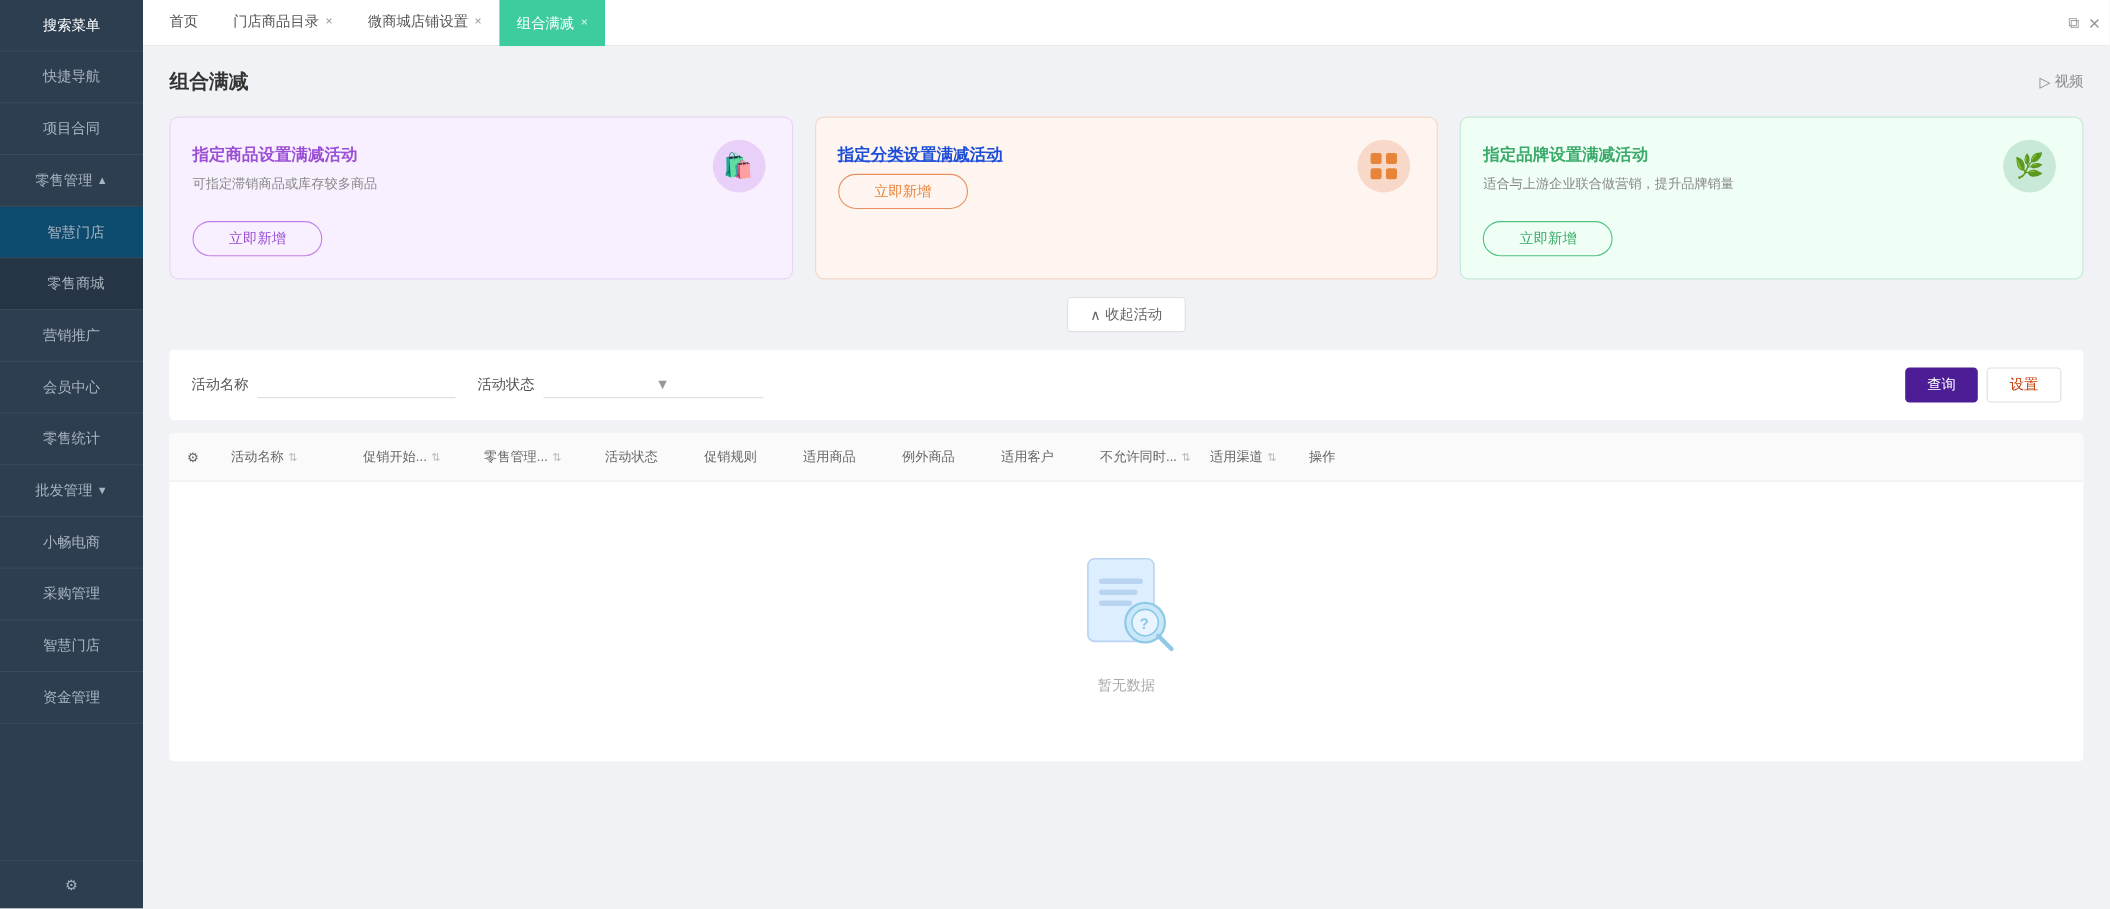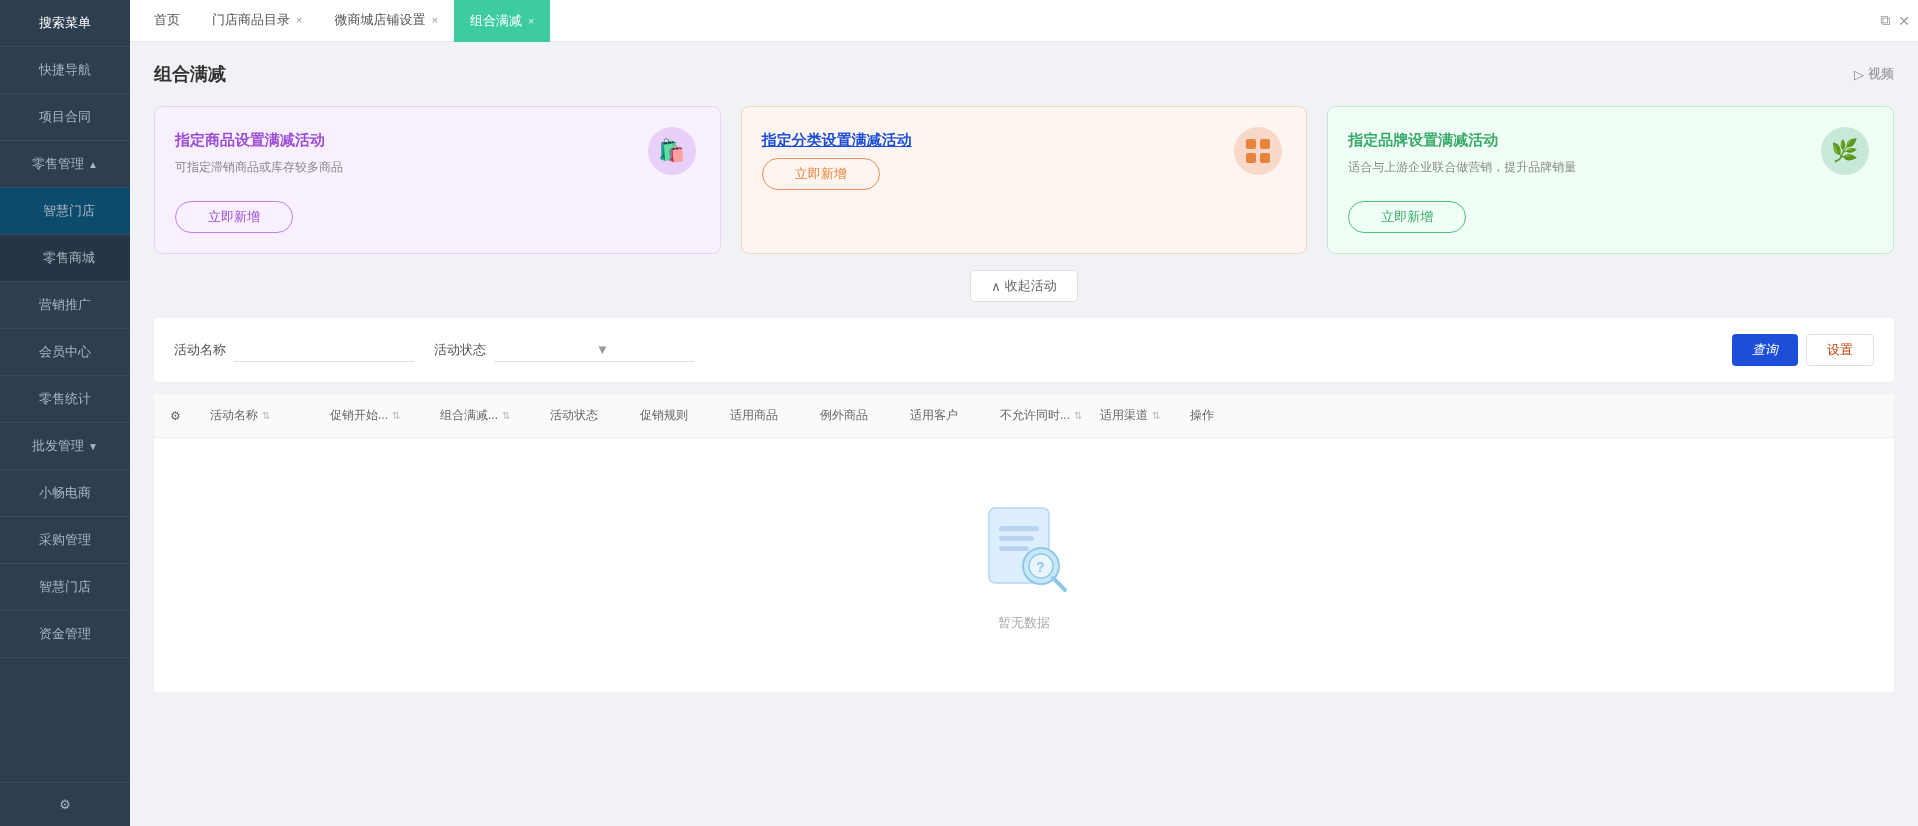--- a/index.html
+++ b/index.html
@@ -239,28 +239,27 @@
       align-items: center;
       gap: 4px;
       border-bottom: 1px solid #ddd;
       padding: 4px 0;
       width: 200px;
     }
     .filter-select-wrap span { font-size: 13px; color: #999; flex: 1; }
     .filter-chevron { font-size: 11px; color: #999; }
     .filter-actions { margin-left: auto; display: flex; gap: 8px; }
     .btn-query {
-      background: #1d4ed8;
+      background: #4c1d95;
       color: #fff;
       border: none;
       padding: 6px 20px;
       border-radius: 4px;
       font-size: 13px;
       cursor: pointer;
-      font-style: italic;
     }
     .btn-setting {
       background: #fff;
       color: #c2410c;
       border: 1px solid #ddd;
       padding: 6px 20px;
       border-radius: 4px;
       font-size: 13px;
       cursor: pointer;
     }
@@ -465,21 +464,21 @@
         </div>
         <div class="th th-name">
           <span>活动名称</span>
           <span class="sort-icon">⇅</span>
         </div>
         <div class="th th-start">
           <span>促销开始...</span>
           <span class="sort-icon">⇅</span>
         </div>
         <div class="th th-end">
-          <span>组合满减...</span>
+          <span>零售管理...</span>
           <span class="sort-icon">⇅</span>
         </div>
         <div class="th th-status">
           <span>活动状态</span>
         </div>
         <div class="th th-rule">
           <span>促销规则</span>
         </div>
         <div class="th th-goods">
           <span>适用商品</span>

